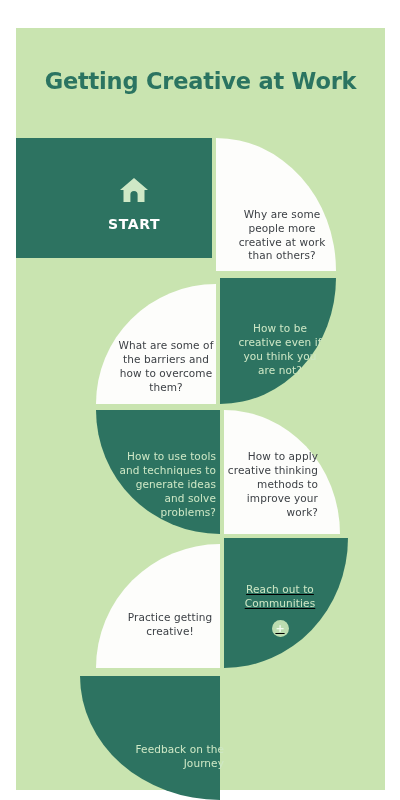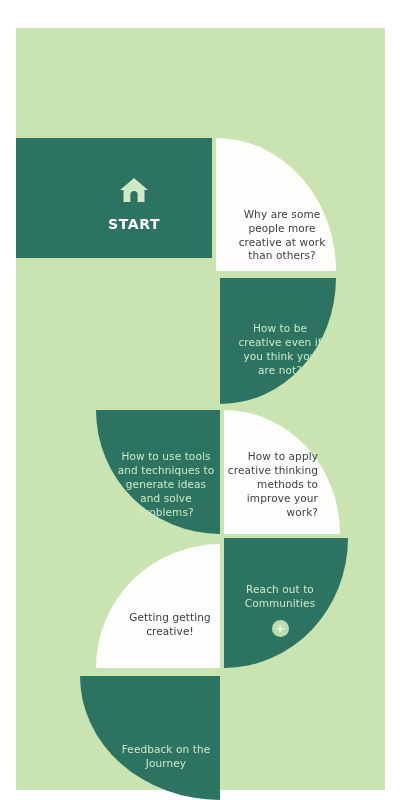--- a/index.html
+++ b/index.html
@@ -63,21 +63,21 @@
   .dark { background: #2d7361; }
   .white { background: #fdfdfb; }
 
   .dark .txt  { color: #cfe8c6; }
   .white .txt { color: #3b3f44; }
 
   
   .r-tr { border-top-right-radius: 100%; }
   .r-tl { border-top-left-radius: 100%; }
   .r-br { border-bottom-right-radius: 100%; }
-  .r-bl { border-bottom-left-radius: 100%; }
+  .r-bl { border-bottom-left-radius: 100%; text-align: right; }
 
   
   
   #c1a { left: 0px;   top: 0px;   width: 196px; height: 120px; padding-left: 20px; }
   #c1b { left: 200px; top: 0px;   width: 120px; height: 133px; }
   
   #c2a { left: 80px;  top: 146px; width: 120px; height: 120px; }
   #c2b { left: 204px; top: 140px; width: 116px; height: 126px; padding-left: 20px; }
   
   #c3a { left: 80px;  top: 272px; width: 124px; height: 124px; }
@@ -108,20 +108,21 @@
   
   .icon { display: block; }
 
   
   .community-inner {
     display: flex;
     flex-direction: column;
     align-items: center;
     justify-content: space-between;
     gap: 9px;
+    text-decoration: underline;
   }
   #plus-badge {
     width: 17px;
     height: 17px;
     border-radius: 50%;
     background: #bcdcb0;
     display: flex;
     align-items: center;
     justify-content: center;
     font-size: 11px;
@@ -140,54 +141,58 @@
   #c4b .inner-shift { transform: translate(-6px, -8px); }
   #c5a .txt { transform: translate(16px, 4px); }
   #c1a .stack { transform: translate(16px, 6px); }
   #c5b .stack { transform: translate(-22px, 0px); }
 </style>
 </head>
 <body>
 
 <div id="poster">
 
+  <div id="title">Getting Creative at Work</div>
 
   <div id="flow">
 
     <div class="cell dark" id="c1a">
       <div class="stack">
         <span class="icon">
           <svg width="30" height="28" viewBox="0 0 30 28" aria-hidden="true">
             <path d="M15 2 L29 14 L25.5 14 L25.5 26 L18.6 26 L18.6 18.5
                      a3.6 3.6 0 0 0 -7.2 0 L11.4 26 L4.5 26 L4.5 14 L1 14 Z" fill="#cfe8c6"></path>
           </svg>
         </span>
         <span class="bigword" id="start-word">START</span>
       </div>
     </div>
 
     <div class="cell white r-tr" id="c1b">
       <div class="txt">Why are some people more creative at work than others?</div>
     </div>
 
+    <div class="cell white r-tl" id="c2a">
+      <div class="txt">What are some of the barriers and how to overcome them?</div>
+    </div>
 
     <div class="cell dark r-br" id="c2b">
       <div class="txt">How to be creative even if you think you are not?</div>
     </div>
 
     <div class="cell dark r-bl" id="c3a">
       <div class="txt">How to use tools and techniques to generate ideas and solve problems?</div>
     </div>
 
     <div class="cell white r-tr" id="c3b">
       <div class="txt">How to apply creative thinking methods to improve your work?</div>
     </div>
 
     <div class="cell white r-tl" id="c4a">
-      <div class="txt">Getting getting creative!</div>
+      <div class="txt">Practice getting creative!</div>
     </div>
 
     <div class="cell dark r-br" id="c4b">
       <div class="community-inner inner-shift">
         <div class="txt">Reach out to Communities</div>
         <span id="plus-badge">+</span>
       </div>
     </div>
 
     <div class="cell dark r-bl" id="c5a">

